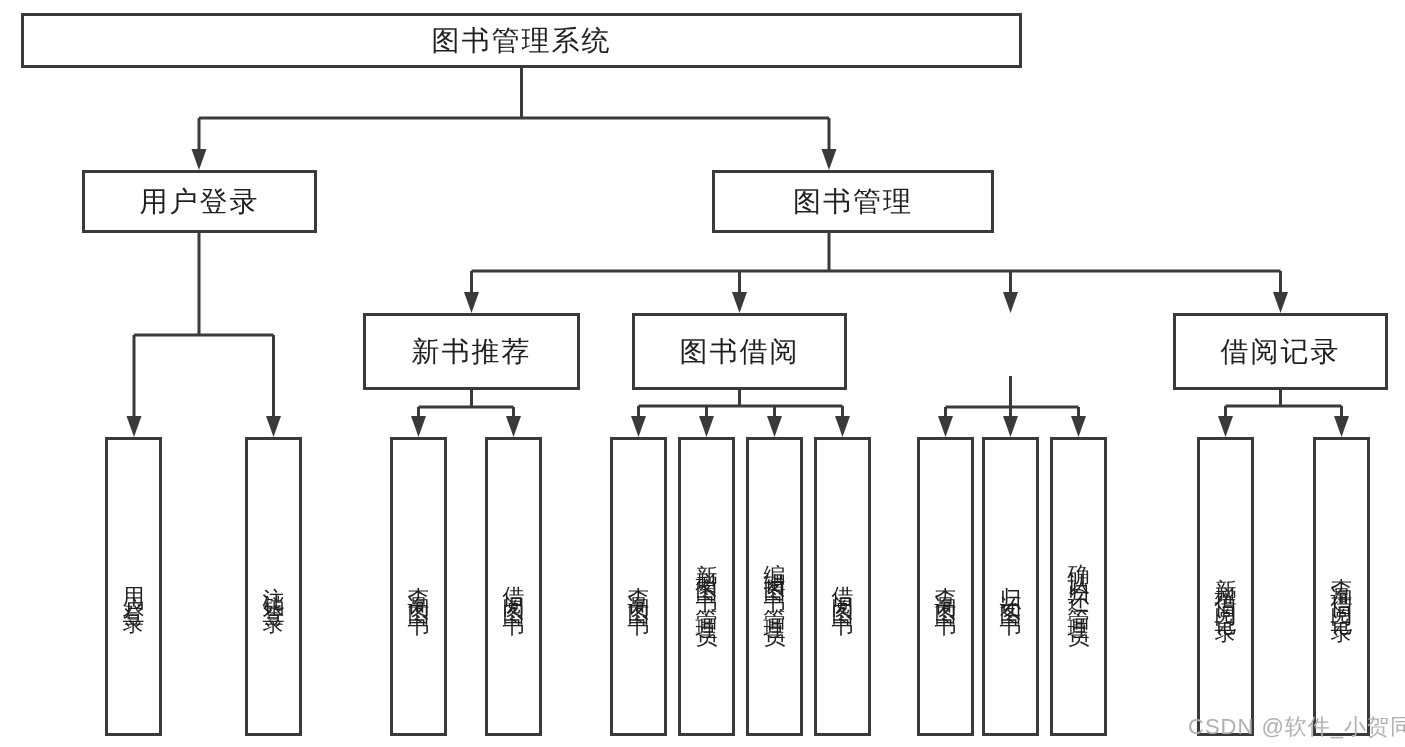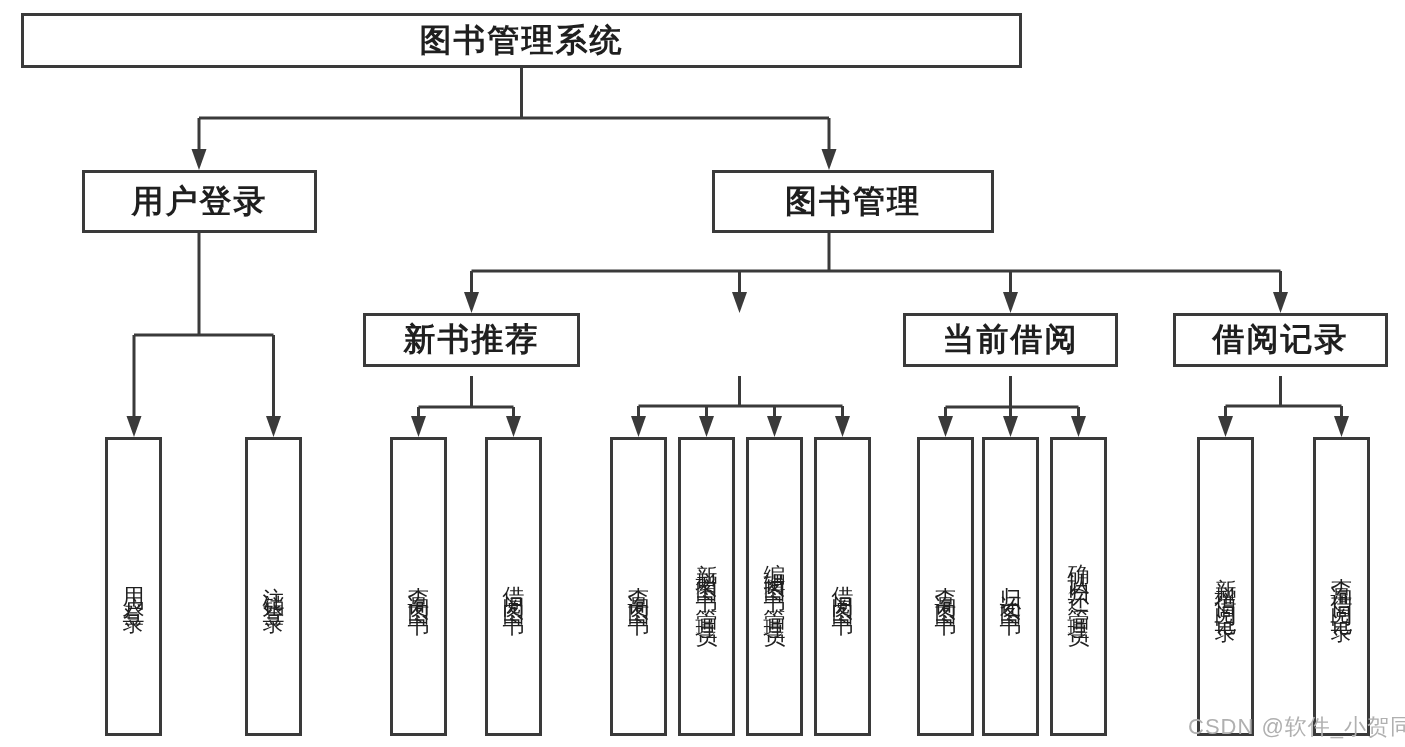--- a/index.html
+++ b/index.html
@@ -27,42 +27,41 @@
     box-sizing: border-box;
     background: #ffffff;
     border: 3px solid #3a3a3a;
     display: flex;
     align-items: center;
     justify-content: center;
     color: #1f1f1f;
     z-index: 2;
   }
   .node.h {
-    font-size: 32px;
+    font-size: 28px;
     letter-spacing: 2px;
     white-space: nowrap;
-    font-weight: bold;
   }
   .node.v {
     width: 57px;
     height: 299px;
     top: 437px;
   }
   .node.v .vtext {
     writing-mode: vertical-rl;
     text-orientation: mixed;
     font-size: 22px;
     letter-spacing: 9px;
     line-height: 1;
     white-space: nowrap;
   }
   .root-box   { left: 21px;  top: 13px;  width: 1001px; height: 55px; }
   .l2-login   { left: 82px;  top: 170px; width: 235px;  height: 63px; }
   .l2-mgmt    { left: 712px; top: 170px; width: 282px;  height: 63px; }
-  .l3 { top: 313px; height: 54px; }
+  .l3 { top: 313px; height: 77px; }
   .l3-rec     { left: 363px;  width: 217px; }
   .l3-borrow  { left: 632px;  width: 215px; }
   .l3-current { left: 903px;  width: 215px; }
   .l3-records { left: 1173px; width: 215px; }
   .leaf-1  { left: 105px; }
   .leaf-2  { left: 245px; }
   .leaf-3  { left: 390px; }
   .leaf-4  { left: 485px; }
   .leaf-5  { left: 610px; }
   .leaf-6  { left: 678px; }
@@ -128,21 +127,21 @@
       <polygon points="1334,416 1349,416 1341.5,437"></polygon>
     </g>
   </svg>
 
   <div class="node h root-box">图书管理系统</div>
 
   <div class="node h l2-login">用户登录</div>
   <div class="node h l2-mgmt">图书管理</div>
 
   <div class="node h l3 l3-rec">新书推荐</div>
-  <div class="node h l3 l3-current">当前借阅</div>
+  <div class="node h l3 l3-borrow">图书借阅</div>
   <div class="node h l3 l3-records">借阅记录</div>
 
   <div class="node v leaf-1">
     <span class="vtext">用户登录</span>
   </div>
   <div class="node v leaf-2">
     <span class="vtext">注销登录</span>
   </div>
   <div class="node v leaf-3">
     <span class="vtext">查询图书</span>

